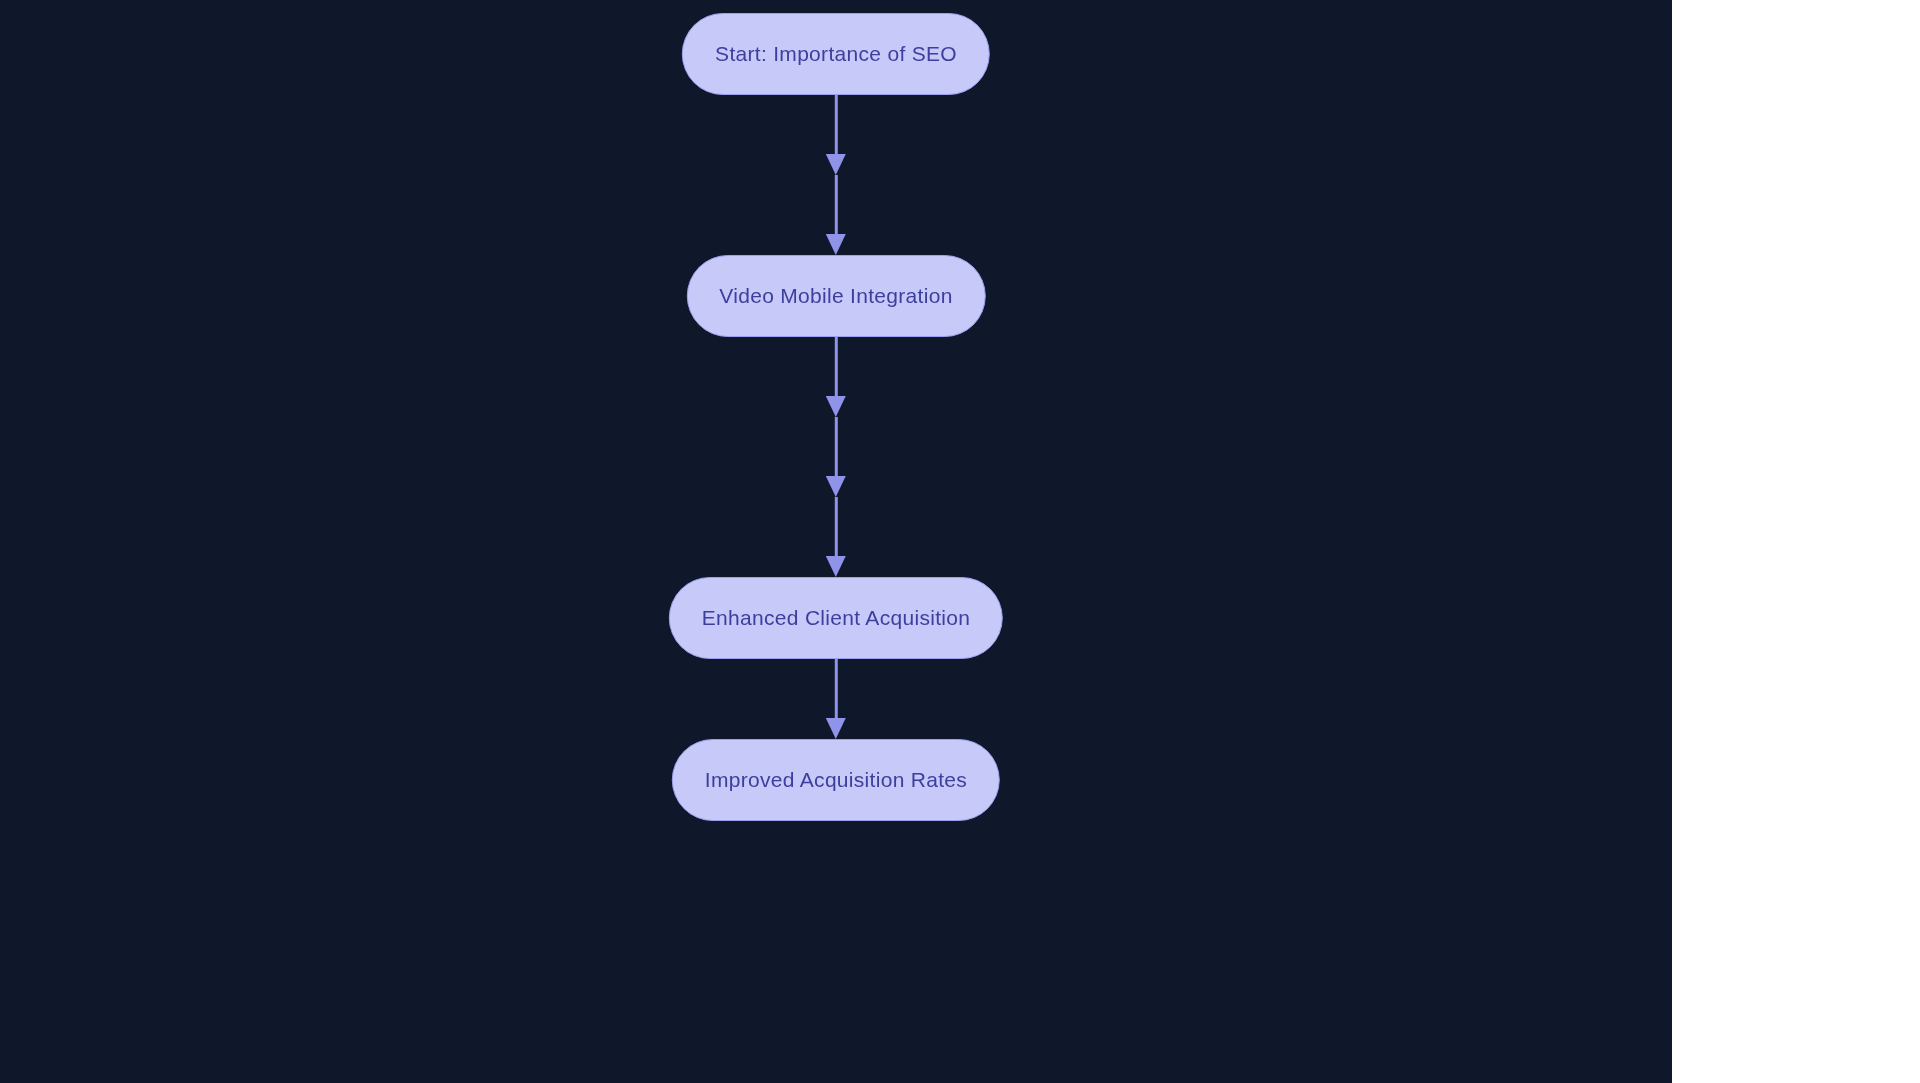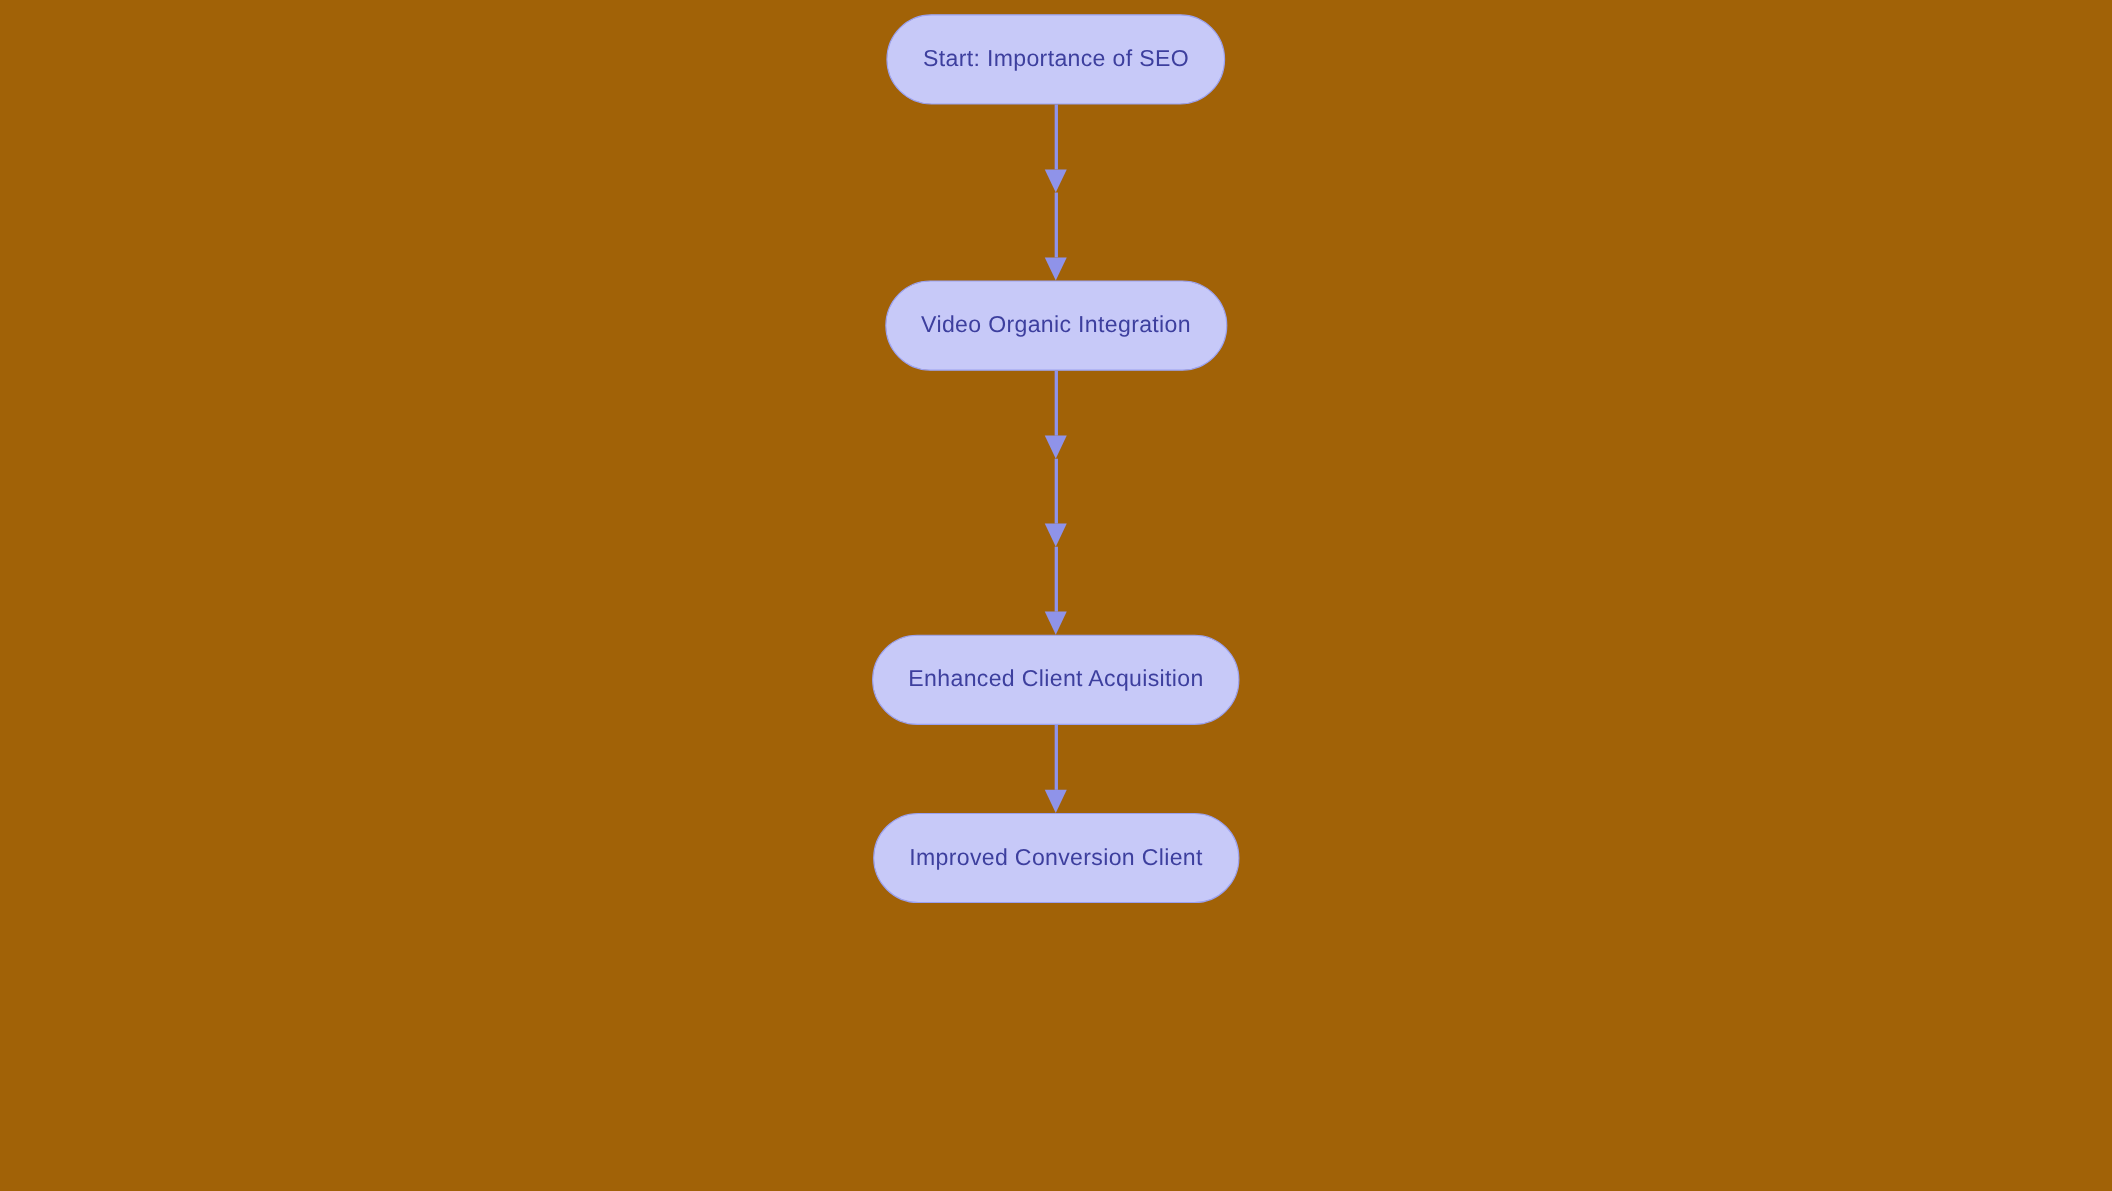--- a/index.html
+++ b/index.html
@@ -3,23 +3,23 @@
 <meta charset="utf-8">
 <style>
   html, body {
     margin: 0;
     padding: 0;
     background: #ffffff;
     font-family: "Liberation Sans", sans-serif;
   }
   .canvas {
     position: relative;
-    width: 1920px;
+    width: 1672px;
     height: 1083px;
-    background: #a16207;
+    background: #0f172a;
     overflow: hidden;
   }
   .flow {
     position: absolute;
     top: 13px;
     left: 50%;
     transform: translateX(-50%);
     display: flex;
     flex-direction: column;
     align-items: center;
@@ -75,21 +75,21 @@
       <span class="arrow-head"></span>
     </div>
 
 
     <div class="arrow">
       <span class="arrow-line"></span>
       <span class="arrow-head"></span>
     </div>
 
     <div class="node">
-      <span>Video Organic Integration</span>
+      <span>Video Mobile Integration</span>
     </div>
 
     <div class="arrow">
       <span class="arrow-line"></span>
       <span class="arrow-head"></span>
     </div>
 
 
     <div class="arrow">
       <span class="arrow-line"></span>
@@ -105,17 +105,17 @@
     <div class="node">
       <span>Enhanced Client Acquisition</span>
     </div>
 
     <div class="arrow">
       <span class="arrow-line"></span>
       <span class="arrow-head"></span>
     </div>
 
     <div class="node">
-      <span>Improved Conversion Client</span>
+      <span>Improved Acquisition Rates</span>
     </div>
 
   </div>
 </div>
 
 </body></html>

